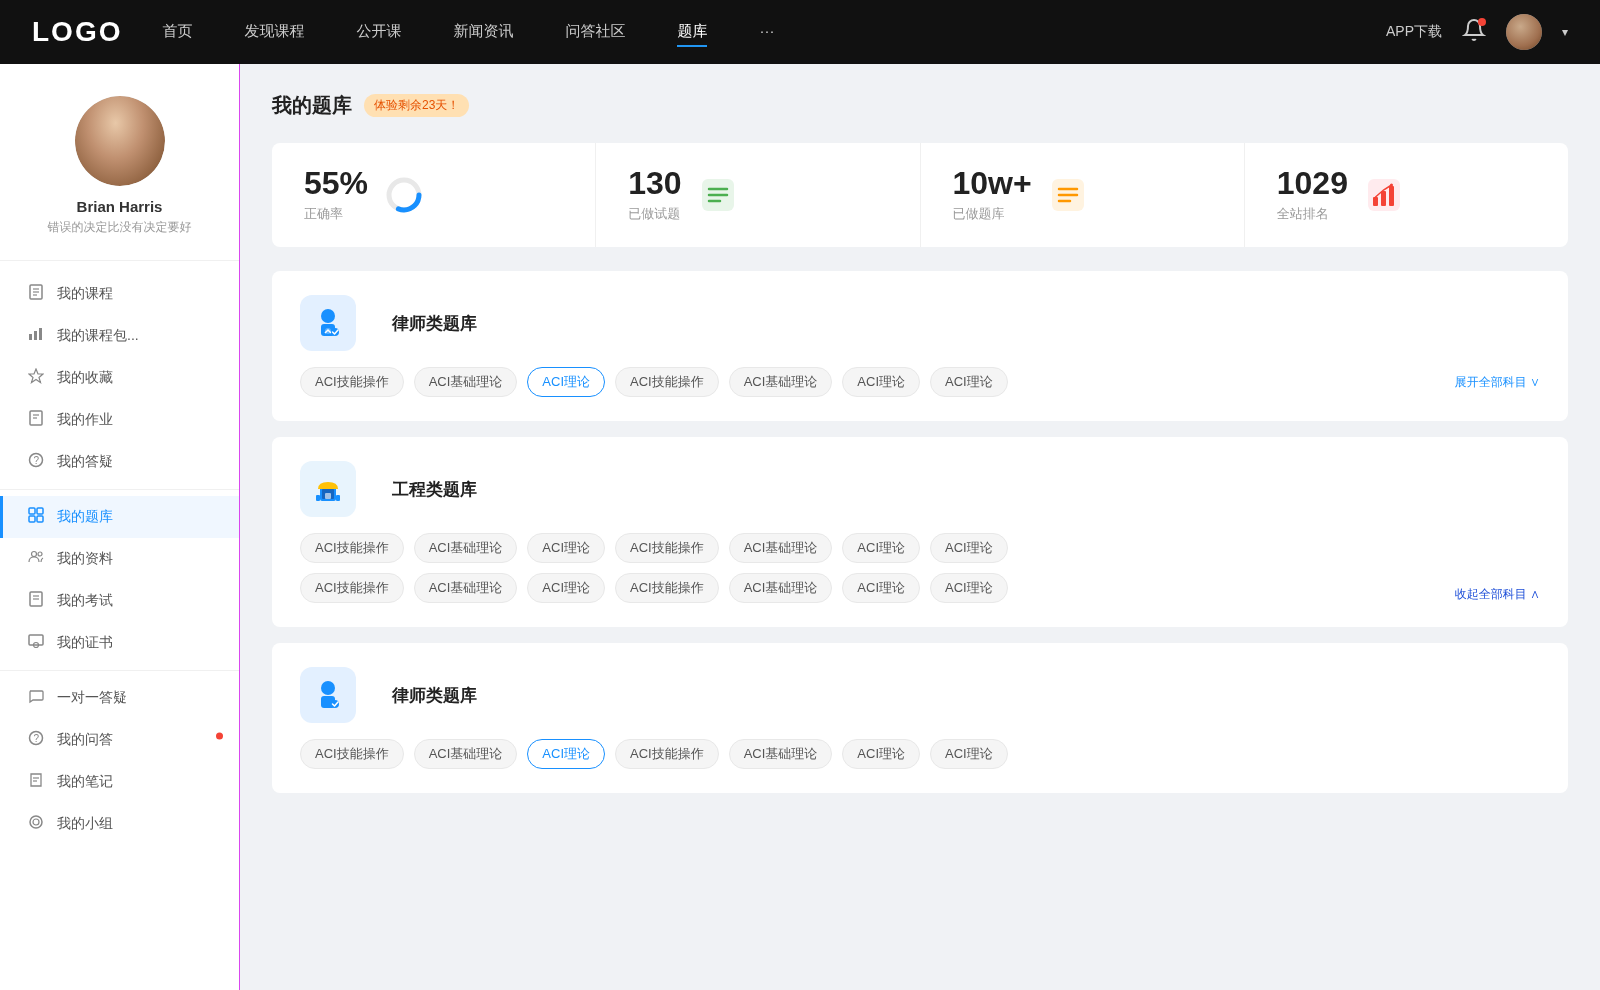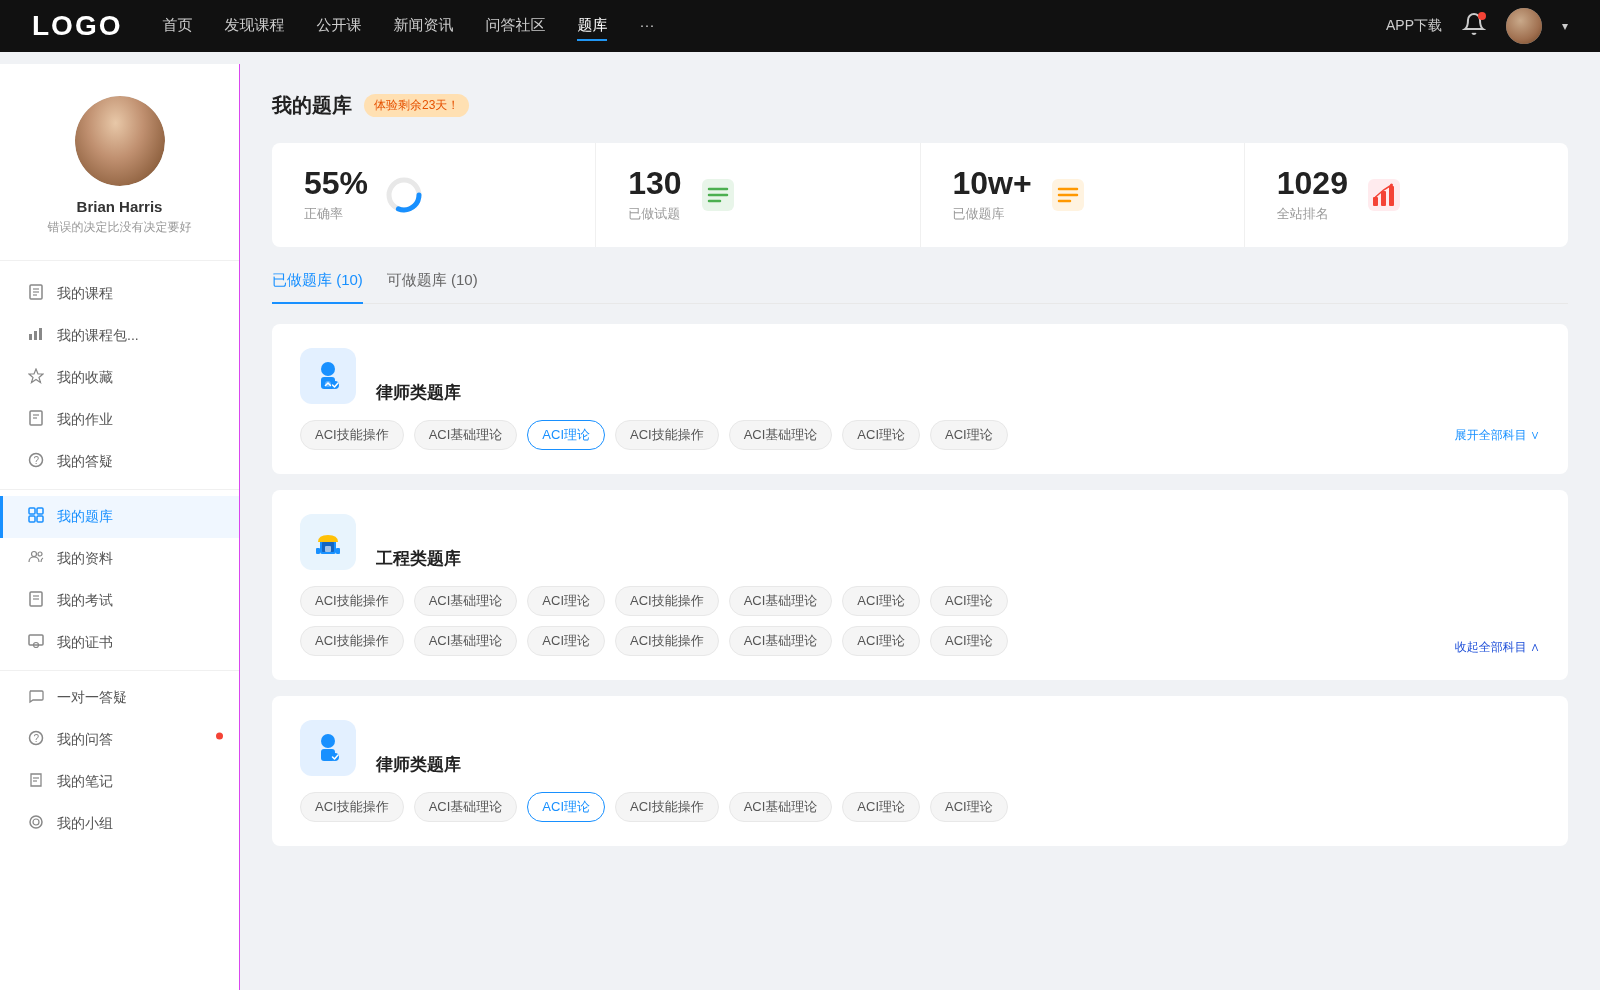--- a/index.html
+++ b/index.html
@@ -1,36 +1,36 @@
 <!DOCTYPE html>
 <html><head>
   <meta charset="utf-8">
   <style>
     * { box-sizing: border-box; margin: 0; padding: 0; }
     body { font-family: -apple-system, BlinkMacSystemFont, "PingFang SC", "Microsoft YaHei", sans-serif; background: #f0f2f5; min-height: 990px; }
 
     
     .navbar {
-      height: 52px;
+      height: 64px;
       background: #111;
       display: flex;
       align-items: center;
       padding: 0 32px;
       position: fixed; top: 0; left: 0; right: 0; z-index: 100;
     }
     .navbar-logo {
       color: #fff;
       font-size: 28px;
       font-weight: bold;
       letter-spacing: 2px;
       margin-right: 40px;
     }
     .navbar-menu {
       display: flex;
-      gap: 32px;
+      gap: 52px;
       flex: 1;
     }
     .navbar-menu-item {
       color: #ccc;
       font-size: 15px;
       cursor: pointer;
       padding: 4px 0;
     }
     .navbar-menu-item.active {
       color: #fff;
@@ -245,22 +245,22 @@
 
     
     .bank-card {
       background: #fff;
       border-radius: 8px;
       margin-bottom: 16px;
       padding: 24px 28px;
     }
     .bank-card-header {
       display: flex;
-      align-items: flex-end;
-      gap: 20px;
+      align-items: center;
+      gap: 36px;
       margin-bottom: 16px;
     }
     .bank-icon {
       width: 56px; height: 56px;
       border-radius: 12px;
       background: #e3f0ff;
       display: flex; align-items: center; justify-content: center;
       flex-shrink: 0;
     }
     .bank-title {
@@ -549,24 +549,20 @@
             <rect x="7" y="20" width="5" height="9" rx="1" fill="#f44336"></rect>
             <rect x="15" y="14" width="5" height="15" rx="1" fill="#f44336"></rect>
             <rect x="23" y="9" width="5" height="20" rx="1" fill="#f44336"></rect>
             <polyline points="9.5,20 17.5,13 25.5,8" stroke="#f44336" stroke-width="1.5" fill="none" stroke-linecap="round"></polyline>
             <circle cx="25.5" cy="8" r="1.5" fill="#f44336"></circle>
           </svg>
         </div>
       </div>
     </div>
 
-    <div class="tabs-row">
-      <span class="tab-item active">已做题库 (10)</span>
-      <span class="tab-item">可做题库 (10)</span>
-    </div>
 
     <div class="bank-card">
       <div class="bank-card-header">
         <div class="bank-icon">
           <svg width="40" height="40" viewBox="0 0 40 40">
             <circle cx="20" cy="13" r="7" fill="#1890ff"></circle>
             <rect x="13" y="21" width="14" height="12" rx="3" fill="#1890ff"></rect>
             <circle cx="20" cy="28" r="3" fill="#fff" opacity="0.3"></circle>
             <path d="M17 30 L20 27 L23 30" fill="none" stroke="#fff" stroke-width="1.5"></path>
             <circle cx="27" cy="29" r="4" fill="#1890ff"></circle>

